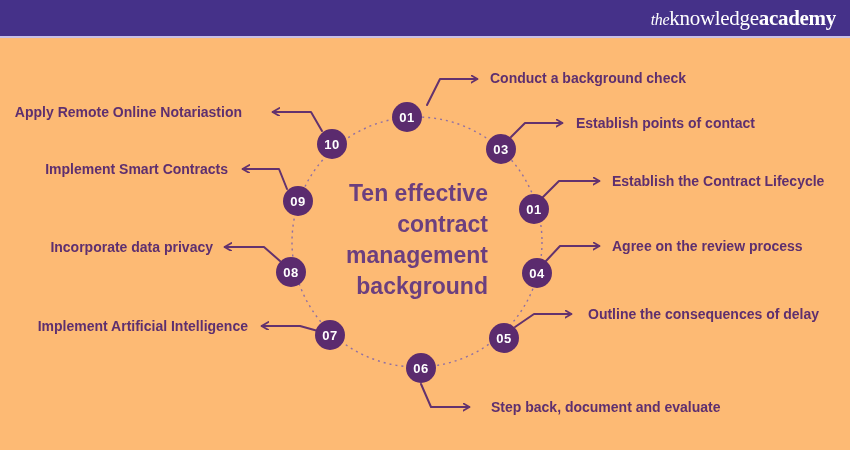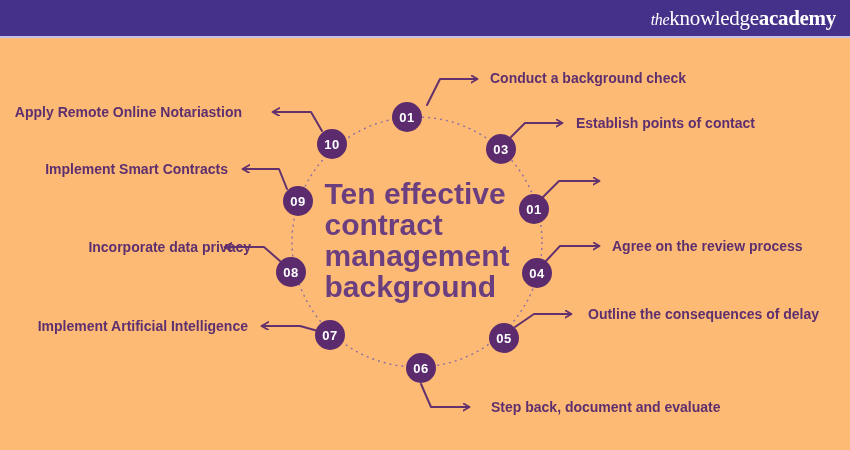--- a/index.html
+++ b/index.html
@@ -28,27 +28,27 @@
   .n04{left:522px;top:258px}.n05{left:489px;top:323px}.n06{left:406px;top:353px}
   .n07{left:315px;top:320px}.n08{left:276px;top:257px}.n09{left:283px;top:186px}
   .n10{left:317px;top:129px}
 
   
   .label{position:absolute;white-space:nowrap;font-size:14px;font-weight:700;
          color:#5e2f6f;line-height:20px;z-index:2;}
   .l01{left:490px;top:68px}.l02{left:576px;top:113px}.l03{left:612px;top:171px}
   .l04{left:612px;top:236px}.l05{left:588px;top:304px}.l06{left:491px;top:397px}
   .l07{right:602px;top:316px;text-align:right}
-  .l08{right:599px;top:237px;text-align:center}
+  .l08{right:637px;top:237px;text-align:center}
   .l09{right:622px;top:159px;text-align:left}
   .l10{right:608px;top:102px;text-align:left}
 
   
   .title{position:absolute;left:417px;top:178px;transform:translateX(-50%);
-         text-align:left;color:#6b3f7f;font-size:30px;font-weight:bold;
+         text-align:right;color:#6b3f7f;font-size:23px;font-weight:bold;
          line-height:31px;z-index:2;white-space:nowrap;}
 </style>
 </head>
 <body>
 
 <div class="page">
 
   <div class="header">
     <div class="logo"><span class="the">the</span><span class="kn">knowledge</span><span class="ac">academy</span>
     </div>
@@ -90,20 +90,21 @@
   <div class="node n04">04</div>
   <div class="node n05">05</div>
   <div class="node n06">06</div>
   <div class="node n07">07</div>
   <div class="node n08">08</div>
   <div class="node n09">09</div>
   <div class="node n10">10</div>
 
   <div class="label l02">Establish points of contact</div>
   <div class="label l01">Conduct a background check</div>
+  <div class="label l03">Establish the Contract Lifecycle</div>
   <div class="label l04">Agree on the review process</div>
   <div class="label l05">Outline the consequences of delay</div>
   <div class="label l06">Step back, document and evaluate</div>
   <div class="label l07">Implement Artificial Intelligence</div>
   <div class="label l08">Incorporate data privacy</div>
   <div class="label l09">Implement Smart Contracts</div>
   <div class="label l10">Apply Remote Online Notariastion</div>
 
 </div>
 

